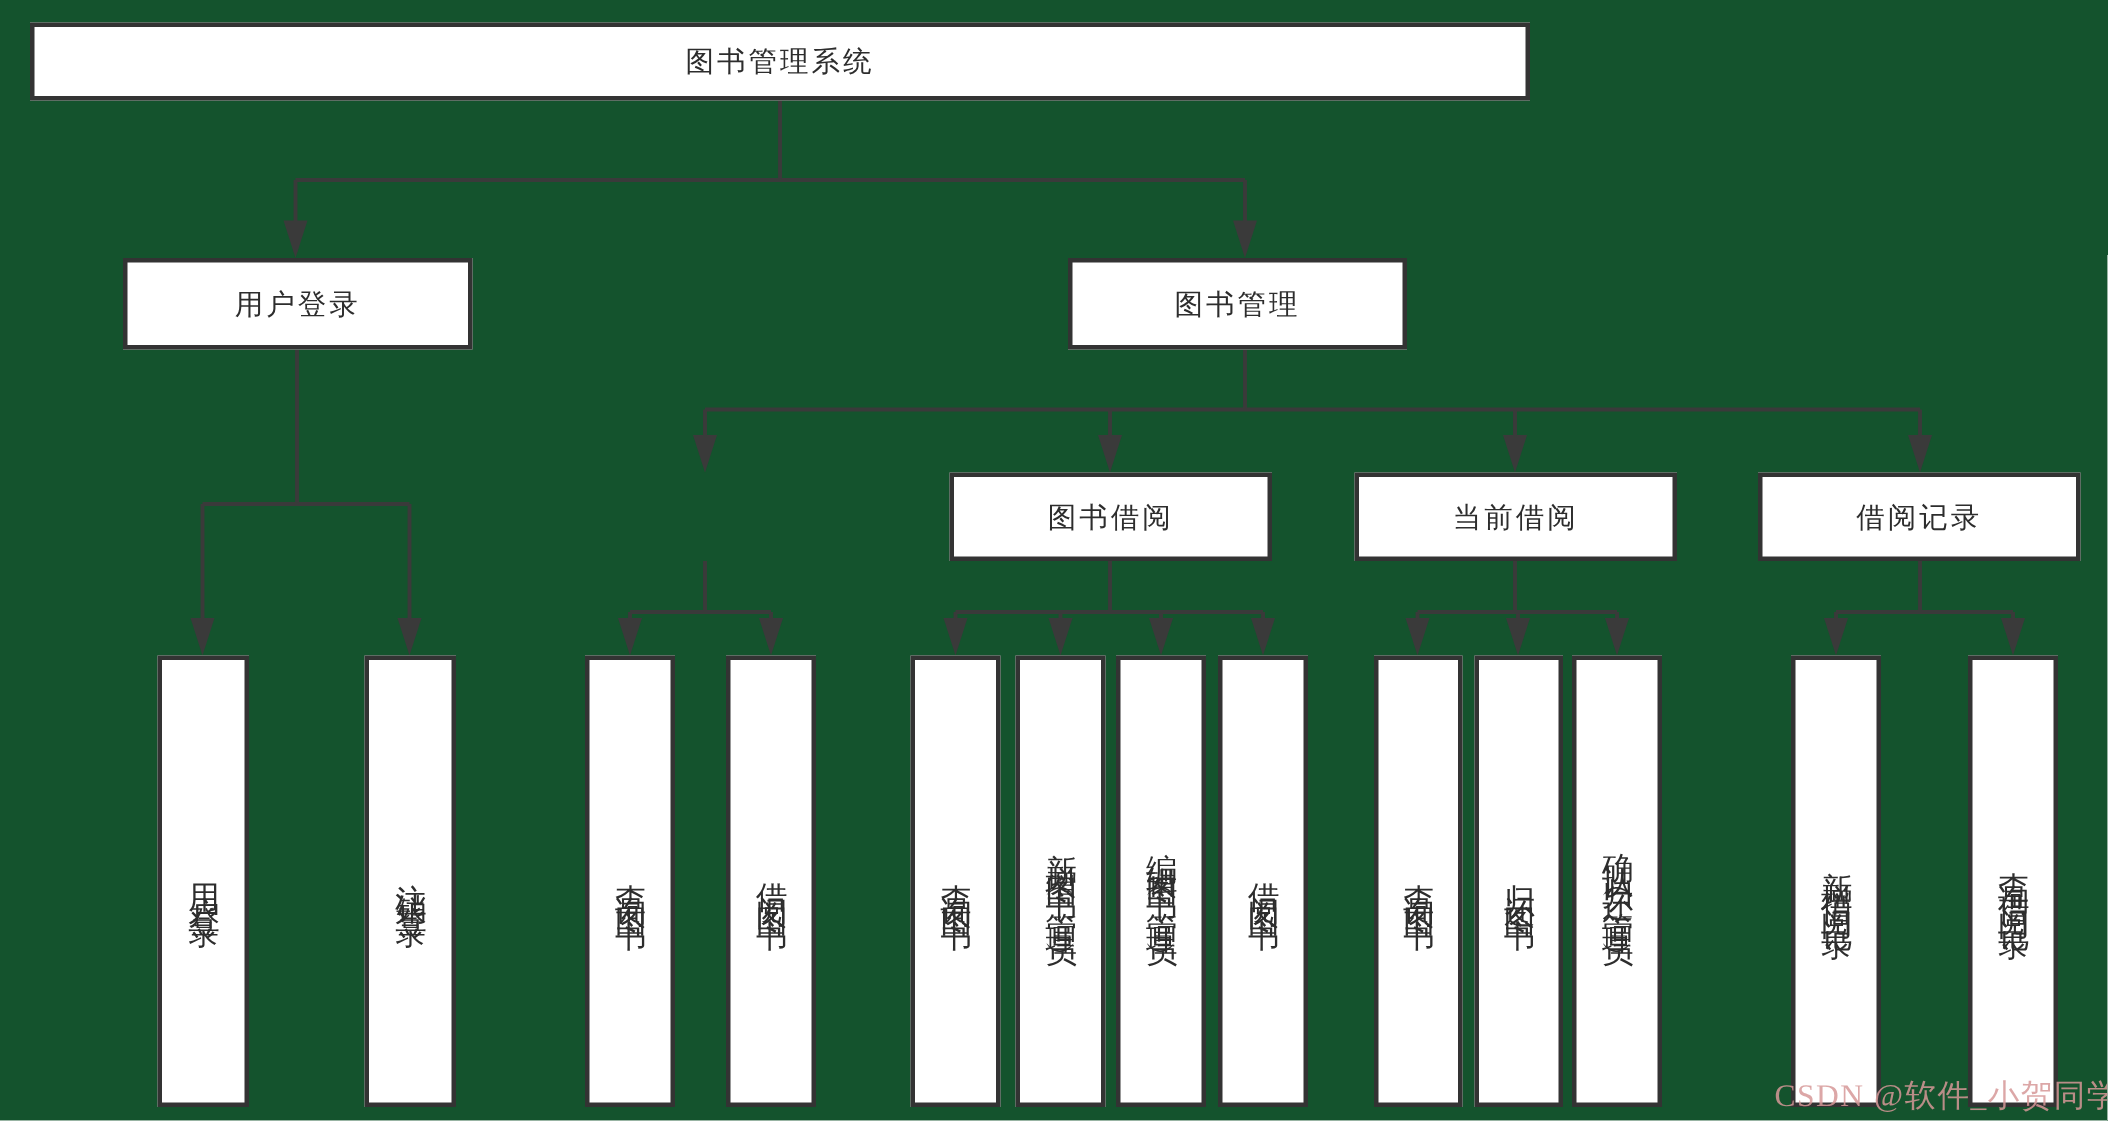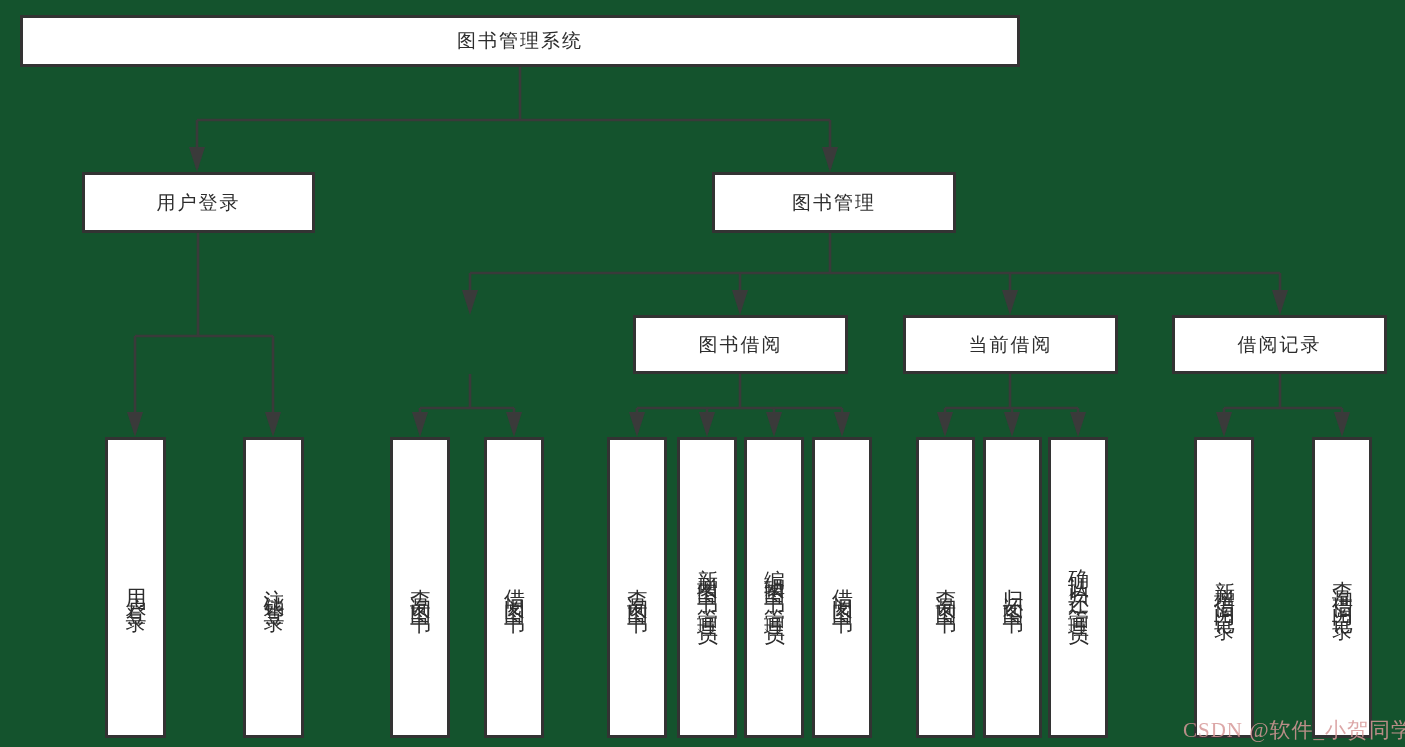--- a/index.html
+++ b/index.html
@@ -93,21 +93,21 @@
       <polygon points="1004,412 1020,412 1012,437"></polygon>
       <polygon points="1070,412 1086,412 1078,437"></polygon>
       <polygon points="1216,412 1232,412 1224,437"></polygon>
       <polygon points="1334,412 1350,412 1342,437"></polygon>
     </g>
   </svg>
 
   <div class="box h" style="left:20px;top:15px;width:1000px;height:52px">图书管理系统</div>
 
   <div class="box h" style="left:82px;top:172px;width:233px;height:61px">用户登录</div>
-  <div class="box h" style="left:712px;top:172px;width:244px;height:61px">图书管理</div>
+  <div class="box h" style="left:712px;top:172px;width:226px;height:61px">图书管理</div>
 
   <div class="box h" style="left:633px;top:315px;width:215px;height:59px">图书借阅</div>
   <div class="box h" style="left:903px;top:315px;width:215px;height:59px">当前借阅</div>
   <div class="box h" style="left:1172px;top:315px;width:215px;height:59px">借阅记录</div>
 
   <div class="box v" style="left:105px;top:437px;width:61px;height:301px">用户登录</div>
   <div class="box v" style="left:243px;top:437px;width:61px;height:301px">注销登录</div>
 
   <div class="box v" style="left:390px;top:437px;width:60px;height:301px">查询图书</div>
   <div class="box v" style="left:484px;top:437px;width:60px;height:301px">借阅图书</div>

